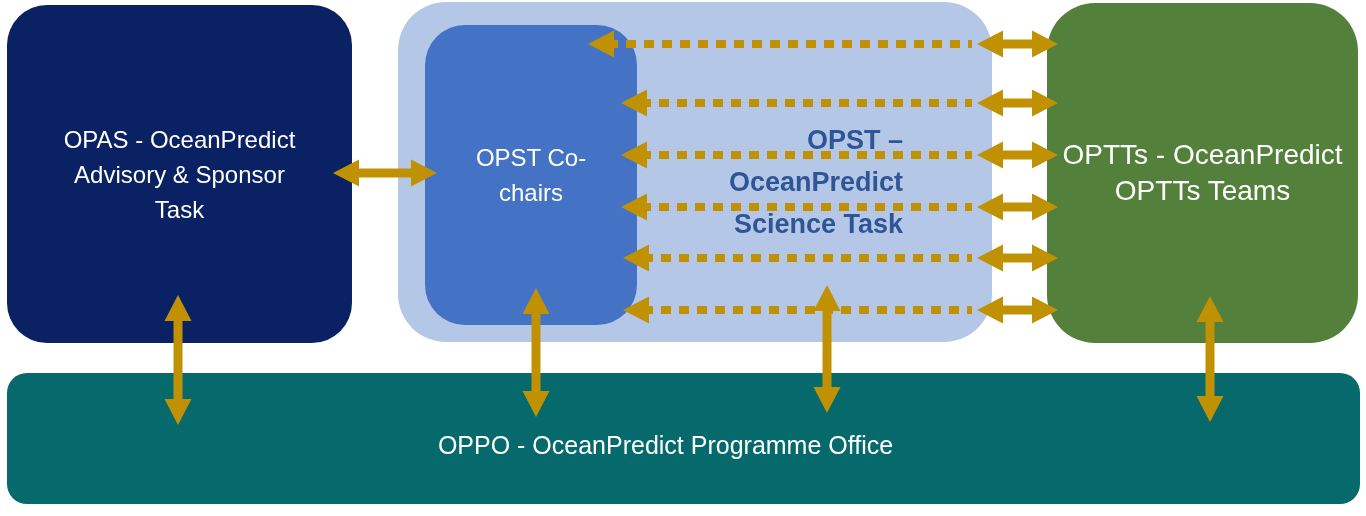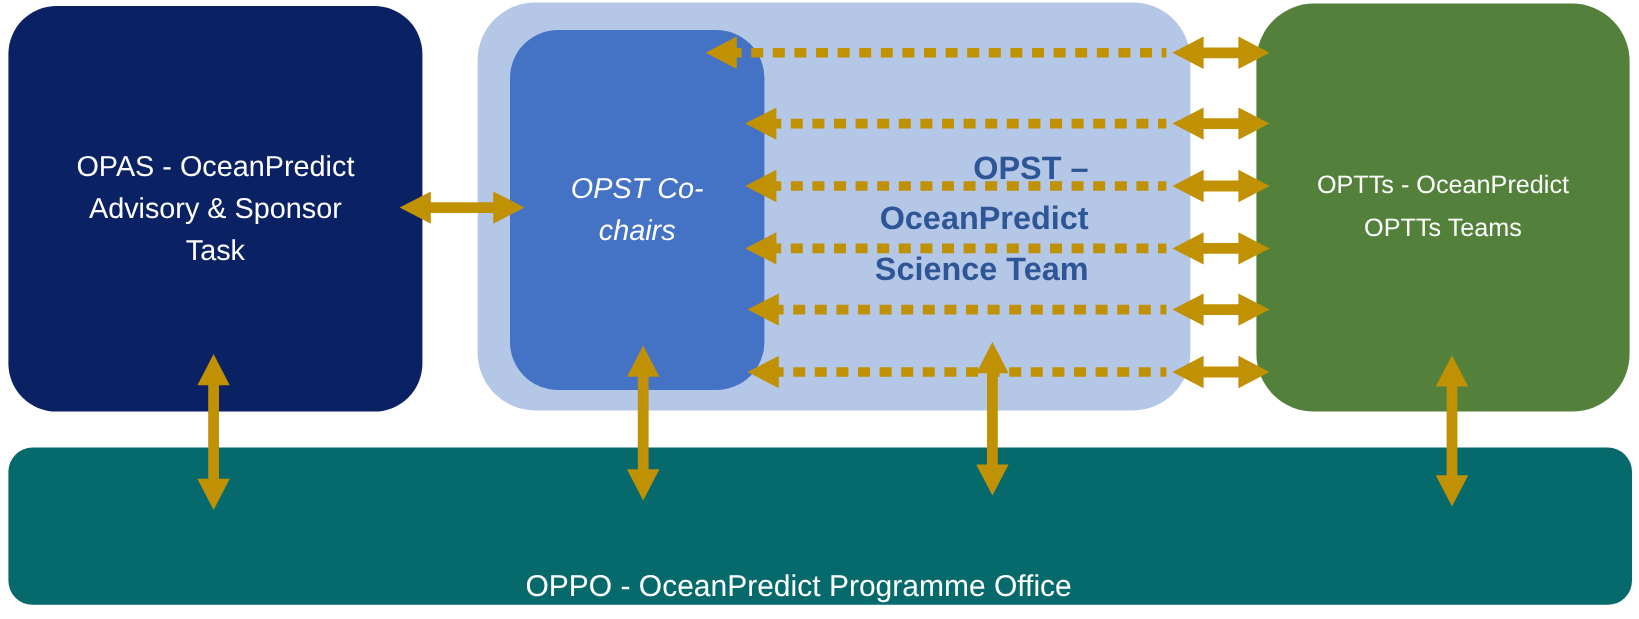--- a/index.html
+++ b/index.html
@@ -17,36 +17,36 @@
     background:var(--opas_navy,#0A2163);border-radius:40px;
     font-size:24px;line-height:35px;
   }
   #opst-container-box{
     position:absolute;left:398px;top:2px;width:594px;height:340px;
     background:var(--opst_light_blue,#B4C7E7);border-radius:48px;z-index:0;
   }
   #opst-cochairs-box{
     left:425px;top:25px;width:212px;height:300px;
     background:var(--opst_inner_blue,#4472C4);border-radius:40px;
-    font-size:24px;line-height:35px;font-style:italic;
+    font-size:24px;line-height:35px;
   }
   #opst-science-team-label{
     position:absolute;left:729px;top:119px;z-index:3;
     color:var(--opst_text_blue,#2E5596);
     font-size:27px;font-weight:bold;line-height:42px;text-align:right;
   }
   #optts-box{
     left:1047px;top:3px;width:311px;height:340px;
     background:var(--optts_green,#53813B);border-radius:48px;
-    font-size:21px;line-height:36px;
+    font-size:28px;line-height:36px;
   }
   #oppo-bar{
     position:absolute;left:7px;top:373px;width:1353px;height:131px;
     background:var(--oppo_teal,#066A6D);border-radius:20px;
-    display:flex;align-items:flex-end;justify-content:center;
+    display:flex;align-items:center;justify-content:center;
     color:var(--text_white,#fff);font-size:25px;z-index:1;
     padding-right:36px;padding-top:14px;box-sizing:border-box;
   }
   #arrows-layer{position:absolute;left:0;top:0;z-index:2;}
 </style>
 </head>
 <body>
 
 <div class="canvas">
 
@@ -107,21 +107,21 @@
       <polygon points="827,285 840.5,311 813.5,311" fill="#C19104"></polygon>
       <polygon points="827,413 813.5,387 840.5,387" fill="#C19104"></polygon>
       <line x1="1210" y1="316" x2="1210" y2="402" stroke="#C19104" stroke-width="9"></line>
       <polygon points="1210,296 1223.5,322 1196.5,322" fill="#C19104"></polygon>
       <polygon points="1210,422 1196.5,396 1223.5,396" fill="#C19104"></polygon>
     </svg>
 
   <div id="opst-science-team-label">
     <div>OPST –</div>
     <div>OceanPredict</div>
-    <div>Science Team</div>
+    <div>Science Task</div>
   </div>
 
   <div class="box" id="optts-box">
     <div>OPTTs - OceanPredict</div>
     <div>OPTTs Teams</div>
   </div>
 
   <div id="oppo-bar">
     <div>OPPO - OceanPredict Programme Office</div>
   </div>

